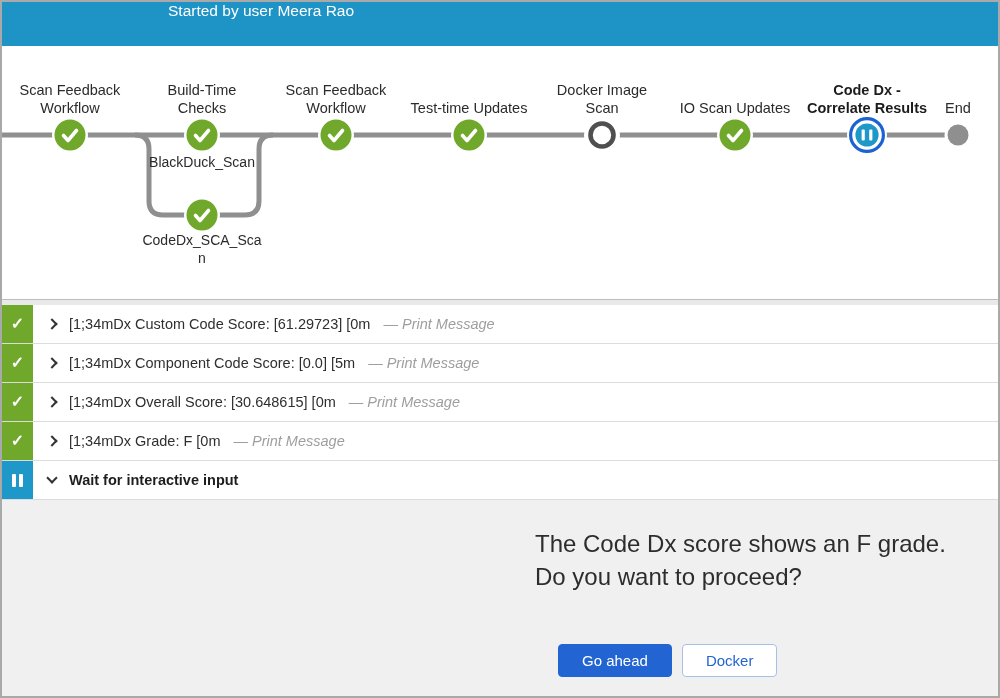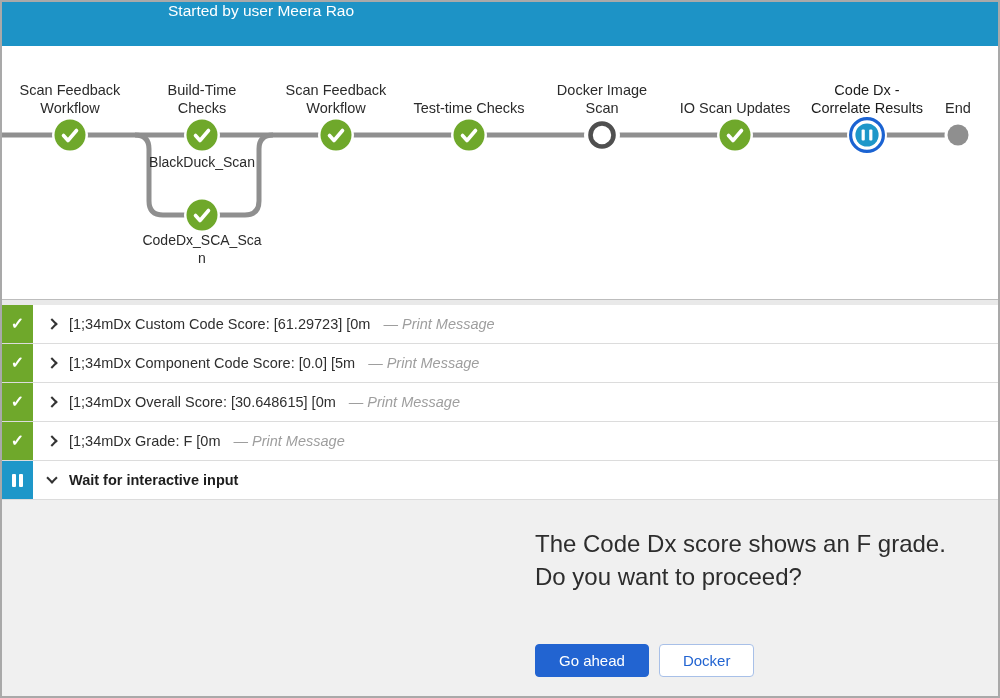--- a/index.html
+++ b/index.html
@@ -24,21 +24,21 @@
     position:absolute;left:0;top:0;right:0;height:44px;
     background:var(--header-bg);display:flex;align-items:flex-start;
   }
   .header span{color:#fff;font-size:15.5px;margin-left:166px;}
   .graph{position:absolute;left:0;top:44px;width:996px;height:189px;background:#fff;}
   #graph-svg{position:absolute;left:0;top:0;}
   .stage-label{
     position:absolute;transform:translateX(-50%);text-align:center;
     font-size:14.5px;line-height:18px;color:#2B2B2B;white-space:nowrap;cursor:pointer;
   }
-  .stage-label.active{font-weight:normal;color:#1c1c1c;}
+  .stage-label.active{font-weight:bold;color:#1c1c1c;}
   .branch-label{
     position:absolute;transform:translateX(-50%);text-align:center;
     font-size:14px;line-height:18px;color:#2B2B2B;white-space:nowrap;
   }
   .log-divider{
     position:absolute;left:0;top:297px;width:996px;height:6px;
     background:#E9E9E9;border-top:1px solid #BDBDBD;
   }
   #log-rows{position:absolute;left:0;top:303px;width:996px;}
   .log-row{
@@ -64,21 +64,21 @@
   .log-msg.strong{font-weight:600;color:#1e1e1e;}
   .log-meta{font-size:14.5px;color:var(--muted);margin-left:13px;white-space:pre;font-style:italic;}
   .bottom-panel{
     position:absolute;left:0;top:498px;width:996px;height:196px;
     background:var(--panel-gray);
   }
   .prompt{position:absolute;left:533px;top:27px;color:#2D2D2D;font-size:24px;line-height:33px;}
   .prompt span{display:block;white-space:nowrap;}
   .btn-row{position:absolute;left:533px;top:144px;display:flex;gap:10px;}
   .btn{height:33px;font-size:15px;border-radius:4px;cursor:pointer;font-family:inherit;}
-  .btn-primary{background:var(--btn-blue);color:#fff;border:1px solid var(--btn-blue);padding:0 23px;}
+  .btn-primary{background:var(--btn-blue);color:#fff;border:1px solid var(--btn-blue);padding:0 23px;margin-left:23px;}
   .btn-secondary{background:#fff;color:var(--btn-blue);border:1px solid #A8C0E8;padding:0 23px;}
 </style>
 </head>
 <body>
 
 <div class="frame">
 
   <div class="header">
     <span>Started by user Meera Rao</span>
   </div>
@@ -129,21 +129,21 @@
         </div>
         <div class="branch-label" style="left: 200px; top: 185px;">
           <span style="display: block;">CodeDx_SCA_Sca</span>
           <span style="display: block;">n</span>
         </div>
         <div class="stage-label" style="left: 334px; top: 35px;">
           <span style="display: block;">Scan Feedback</span>
           <span style="display: block;">Workflow</span>
         </div>
         <div class="stage-label" style="left: 467px; top: 53px;">
-          <span style="display: block;">Test-time Checks</span>
+          <span style="display: block;">Test-time Updates</span>
         </div>
         <div class="stage-label" style="left: 600px; top: 35px;">
           <span style="display: block;">Docker Image</span>
           <span style="display: block;">Scan</span>
         </div>
         <div class="stage-label" style="left: 733px; top: 53px;">
           <span style="display: block;">IO Scan Updates</span>
         </div>
         <div class="stage-label active" style="left: 865px; top: 35px;">
           <span style="display: block;">Code Dx -</span>

